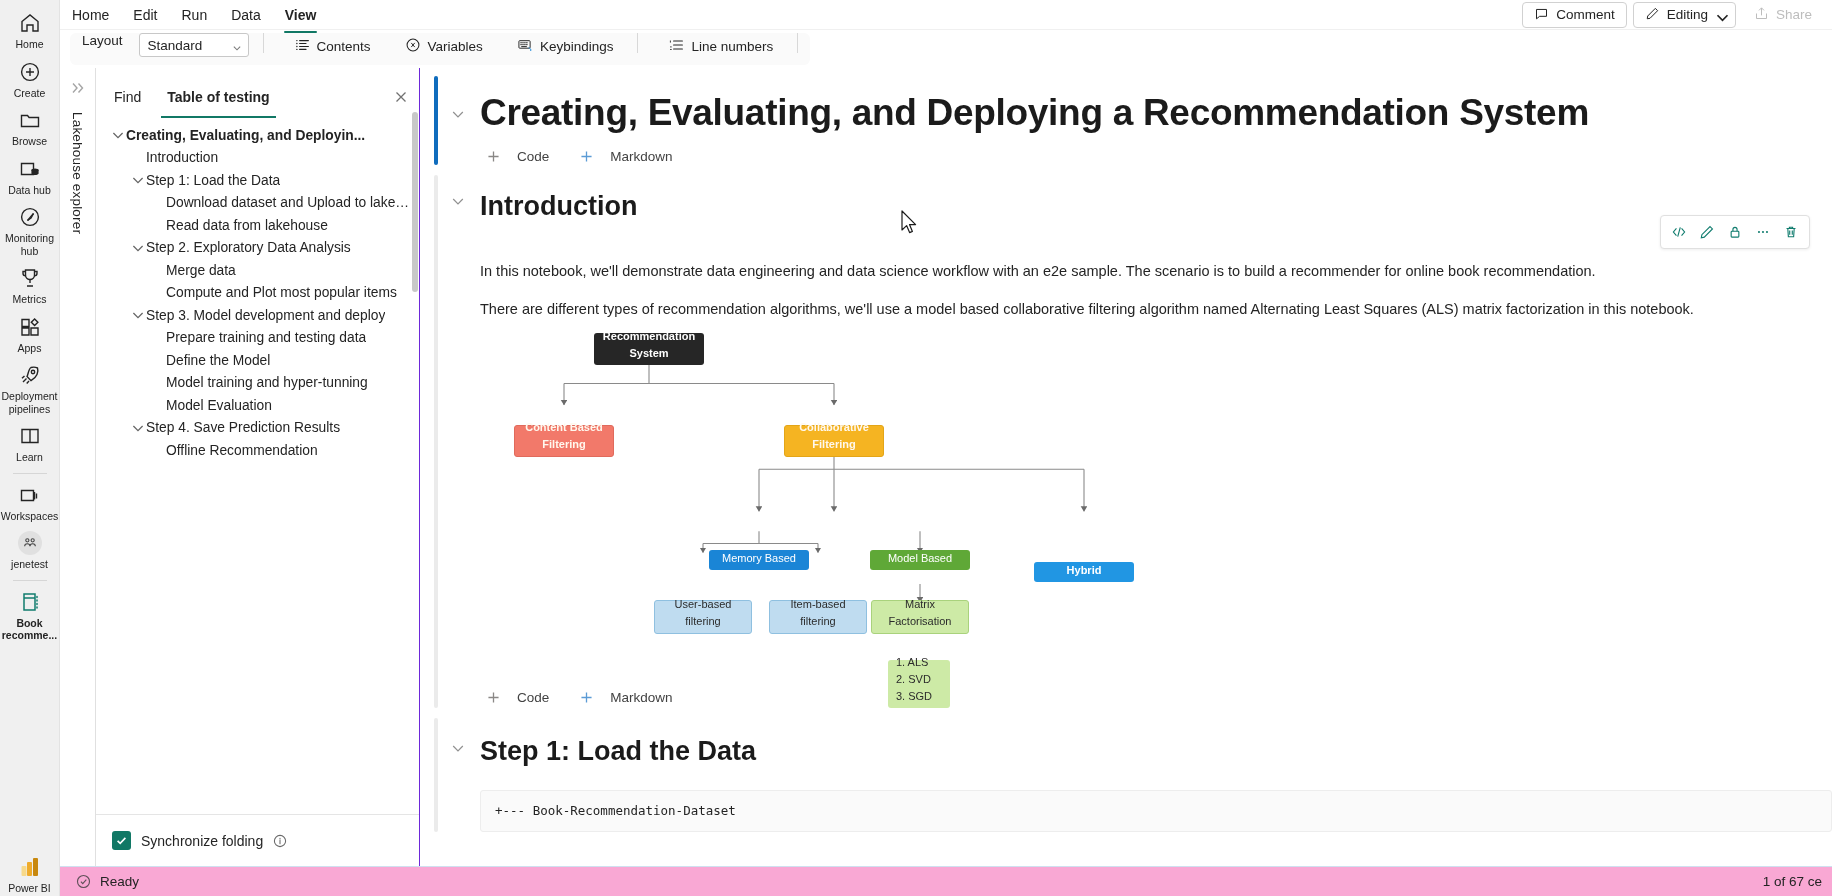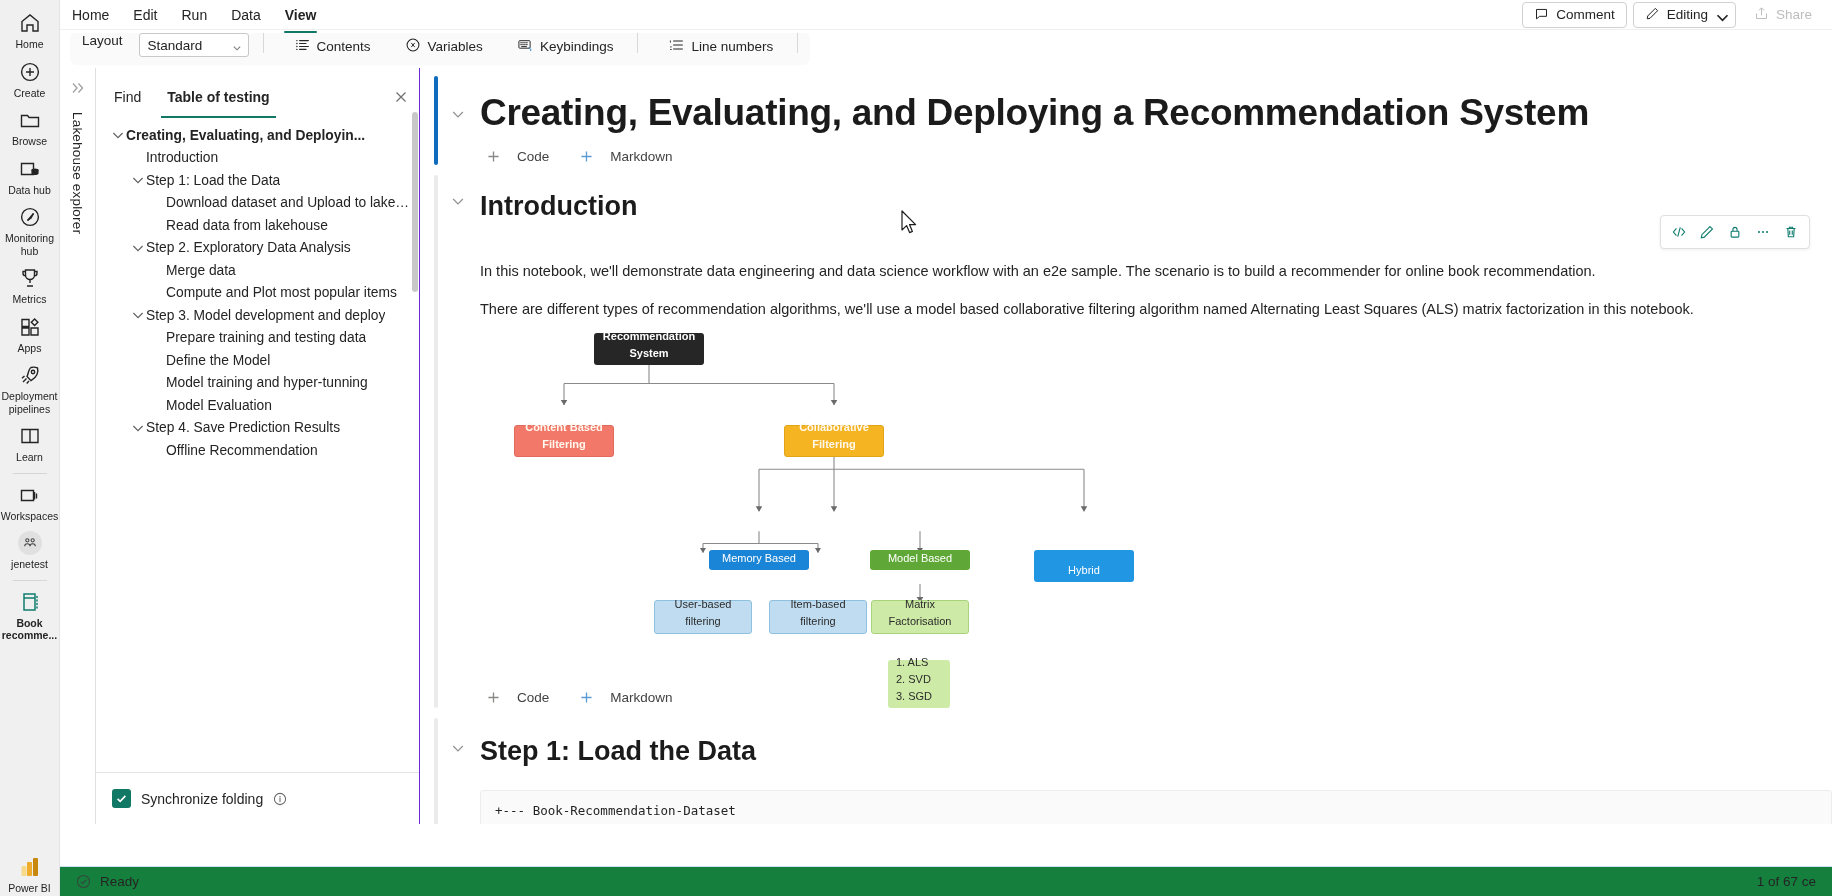--- a/index.html
+++ b/index.html
@@ -235,23 +235,23 @@
   
   .code-cell {
     margin: 16px 0 0 0; background: #fafafa; border: 1px solid #ededed;
     border-radius: 3px; padding: 10px 14px;
     font-family: "DejaVu Sans Mono", "Liberation Mono", monospace;
     font-size: 12.5px; line-height: 20px; color: #242424;
   }
 
   
   #statusbar {
-    height: 30px; flex: 0 0 30px; background: #15803d;
-    display: flex; align-items: center; padding: 0 16px 0 16px;
-    font-size: 13.5px; color: #242424; border-top: 1px solid #cfe0f0; margin-top: 42px;
+    height: 30px; flex: 0 0 30px; background: #f9a8d4;
+    display: flex; align-items: center; padding: 0 10px 0 16px;
+    font-size: 13.5px; color: #242424; border-top: 1px solid #cfe0f0;
   }
   #statusbar .sb-left { display: flex; align-items: center; gap: 9px; }
   #statusbar .sb-ico { width: 15px; height: 15px; opacity: .8; }
   #statusbar .sb-right { margin-left: auto; white-space: nowrap; }
 
   
   #cursor { position: absolute; left: 481px; top: 142px; width: 18px; height: 26px; pointer-events: none; }
 </style>
 </head>
 <body>
@@ -762,21 +762,21 @@
               </div>
 
               <div class="dbox" style="left:205px;top:221px;width:100px;height:20px;background:#1a85d6;color:#ffffff;">
                 <span>Memory Based</span>
               </div>
 
               <div class="dbox" style="left:366px;top:221px;width:100px;height:20px;background:#5fa837;color:#ffffff;">
                 <span>Model Based</span>
               </div>
 
-              <div class="dbox" style="left:530px;top:221px;width:100px;height:32px;background:#2196e3;color:#ffffff;">
+              <div class="dbox" style="left:530px;top:233px;width:100px;height:20px;background:#2196e3;color:#ffffff;font-weight:bold;">
                 <span>Hybrid</span>
               </div>
 
               <div class="dbox" style="left:150px;top:271px;width:98px;height:34px;background:#bfdcf0;border:1px solid #8fc0e0;color:#2b2b2b;">
                 <span>User-based filtering</span>
               </div>
 
               <div class="dbox" style="left:265px;top:271px;width:98px;height:34px;background:#bfdcf0;border:1px solid #8fc0e0;color:#2b2b2b;">
                 <span>Item-based filtering</span>
               </div>

